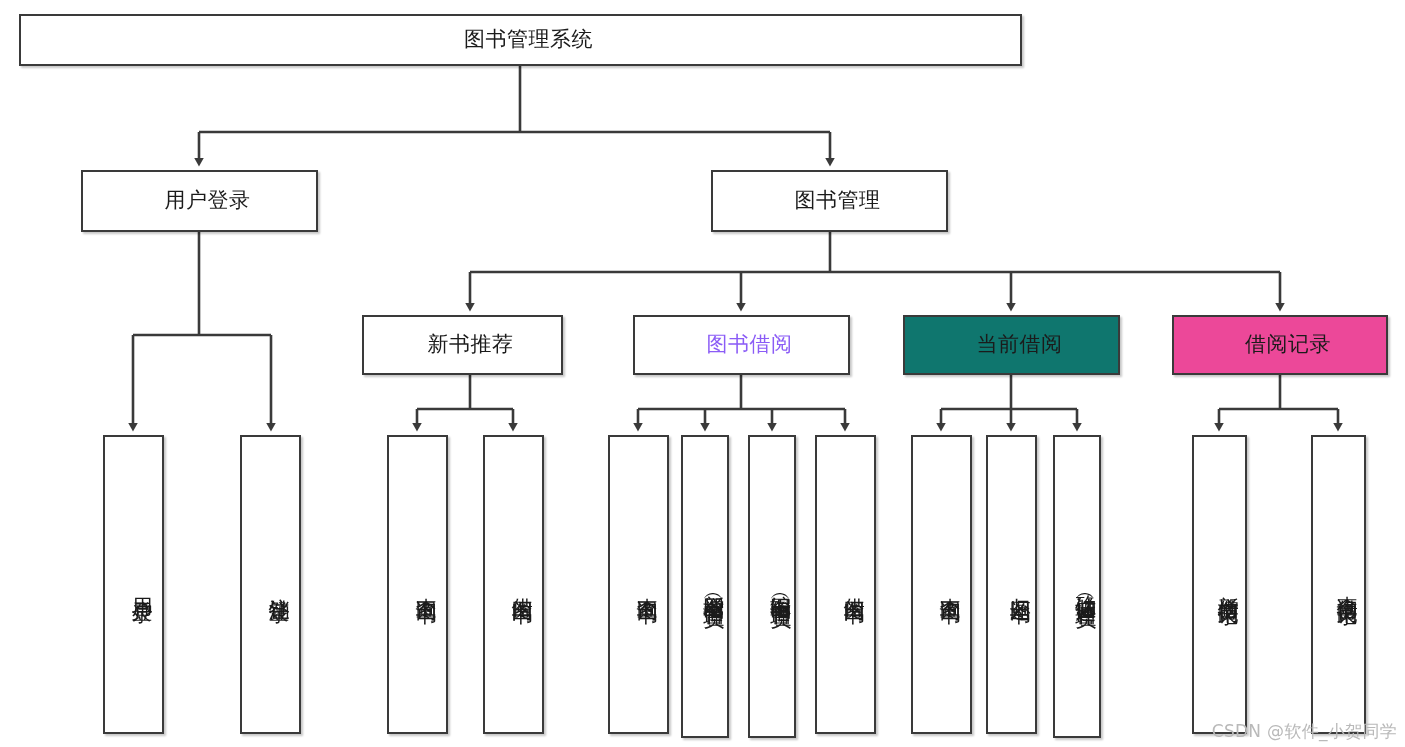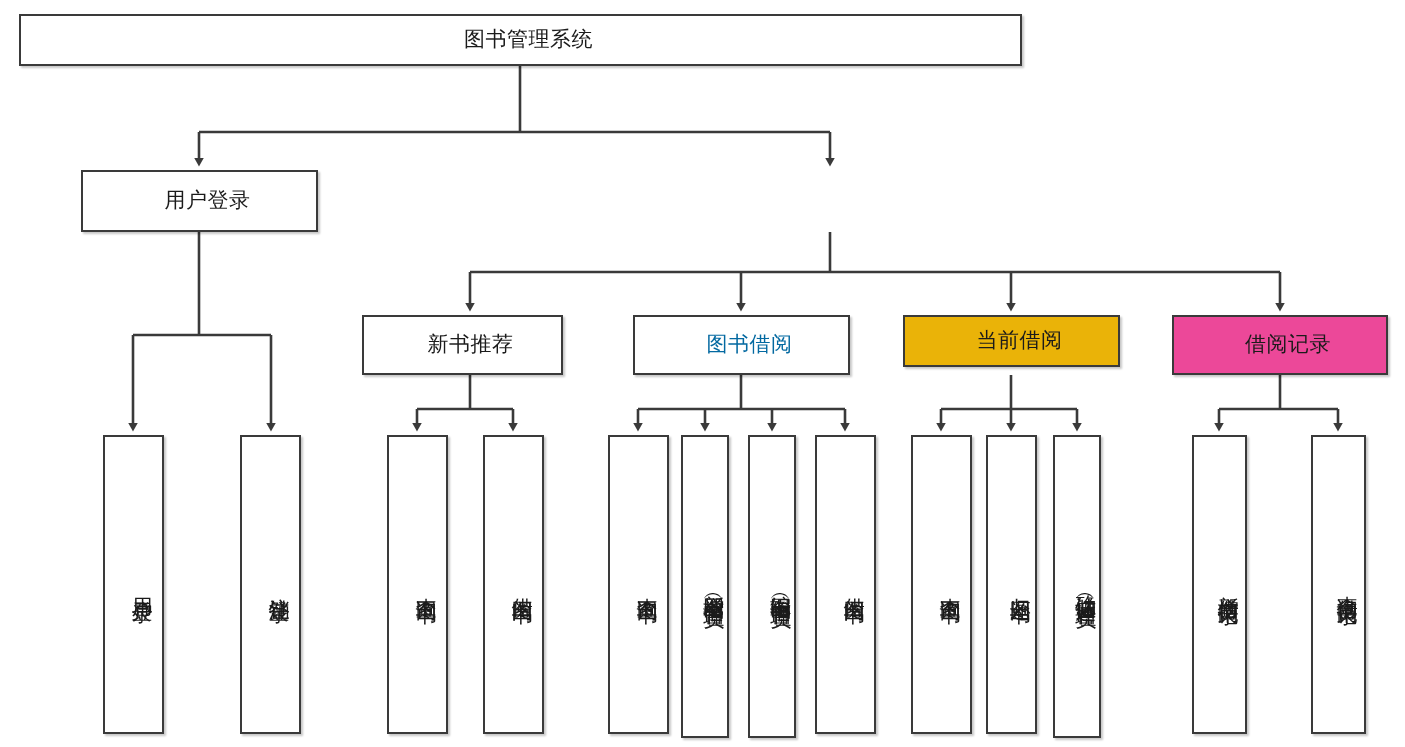--- a/index.html
+++ b/index.html
@@ -123,28 +123,31 @@
     </g>
   </svg>
 
   <div class="node" style="left: 19px; top: 14px; width: 1003px; height: 52px; border-color: rgb(58, 58, 58); background: rgb(255, 255, 255);">
     <span class="node-label" style="color: rgb(27, 27, 27);">图书管理系统</span>
   </div>
 
   <div class="node" style="left: 81px; top: 170px; width: 237px; height: 62px; border-color: rgb(58, 58, 58); background: rgb(255, 255, 255);">
     <span class="node-label" style="color: rgb(27, 27, 27);">用户登录</span>
   </div>
+  <div class="node" style="left: 711px; top: 170px; width: 237px; height: 62px; border-color: rgb(58, 58, 58); background: rgb(255, 255, 255);">
+    <span class="node-label" style="color: rgb(27, 27, 27);">图书管理</span>
+  </div>
 
   <div class="node" style="left: 362px; top: 315px; width: 201px; height: 60px; border-color: rgb(58, 58, 58); background: rgb(255, 255, 255);">
     <span class="node-label" style="color: rgb(27, 27, 27);">新书推荐</span>
   </div>
   <div class="node" style="left: 633px; top: 315px; width: 217px; height: 60px; border-color: rgb(58, 58, 58); background: rgb(255, 255, 255);">
-    <span class="node-label" style="color: #0369a1;">图书借阅</span>
+    <span class="node-label" style="color: #8b5cf6;">图书借阅</span>
   </div>
-  <div class="node" style="left: 903px; top: 315px; width: 217px; height: 52px; border-color: rgb(58, 58, 58); background: #eab308;">
+  <div class="node" style="left: 903px; top: 315px; width: 217px; height: 60px; border-color: rgb(58, 58, 58); background: #0f766e;">
     <span class="node-label" style="color: rgb(27, 27, 27);">当前借阅</span>
   </div>
   <div class="node" style="left: 1172px; top: 315px; width: 216px; height: 60px; border-color: rgb(58, 58, 58); background: #ec4899;">
     <span class="node-label" style="color: rgb(27, 27, 27);">借阅记录</span>
   </div>
 
   <div class="node leaf" style="left: 103px; top: 435px; width: 61px; height: 299px; border-color: rgb(58, 58, 58); background: rgb(255, 255, 255);">
     <span class="node-label" style="color: rgb(27, 27, 27);">用户登录</span>
   </div>
   <div class="node leaf" style="left: 240px; top: 435px; width: 61px; height: 299px; border-color: rgb(58, 58, 58); background: rgb(255, 255, 255);">
@@ -177,14 +180,15 @@
   <div class="node leaf" style="left: 1053px; top: 435px; width: 48px; height: 303px; border-color: rgb(58, 58, 58); background: rgb(255, 255, 255);">
     <span class="node-label" style="color: rgb(27, 27, 27);">确认归还（管理员）</span>
   </div>
   <div class="node leaf" style="left: 1192px; top: 435px; width: 55px; height: 299px; border-color: rgb(58, 58, 58); background: rgb(255, 255, 255);">
     <span class="node-label" style="color: rgb(27, 27, 27);">新增借阅记录</span>
   </div>
   <div class="node leaf" style="left: 1311px; top: 435px; width: 55px; height: 299px; border-color: rgb(58, 58, 58); background: rgb(255, 255, 255);">
     <span class="node-label" style="color: rgb(27, 27, 27);">查询借阅记录</span>
   </div>
 
+  <div id="watermark" style="color: rgb(185, 185, 185);">CSDN @软件_小贺同学</div>
 
 </div>
 
 </body></html>

